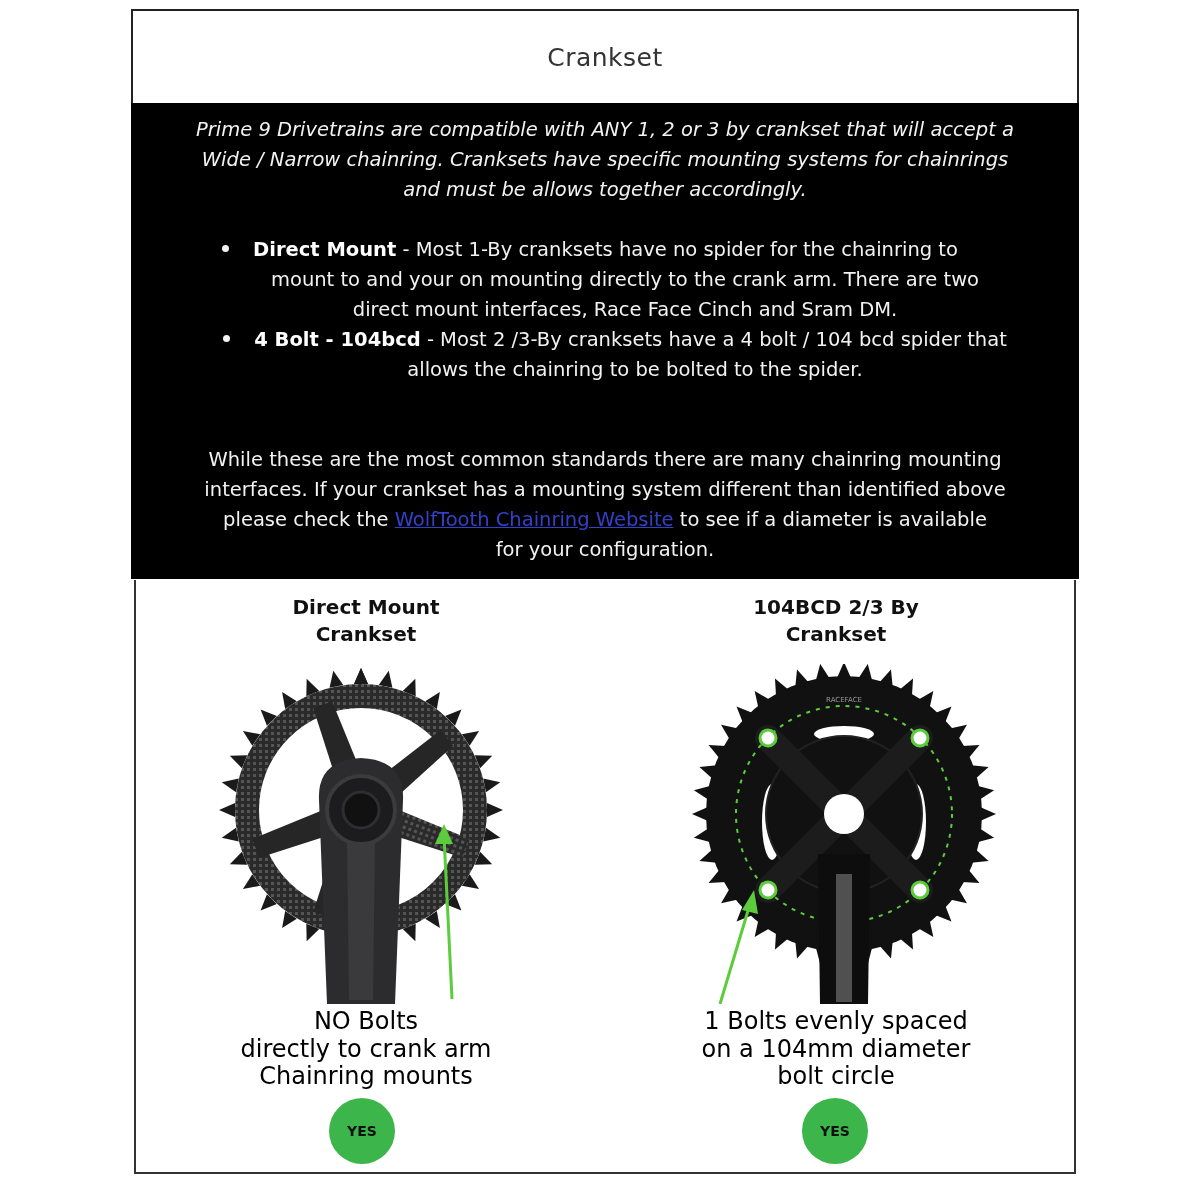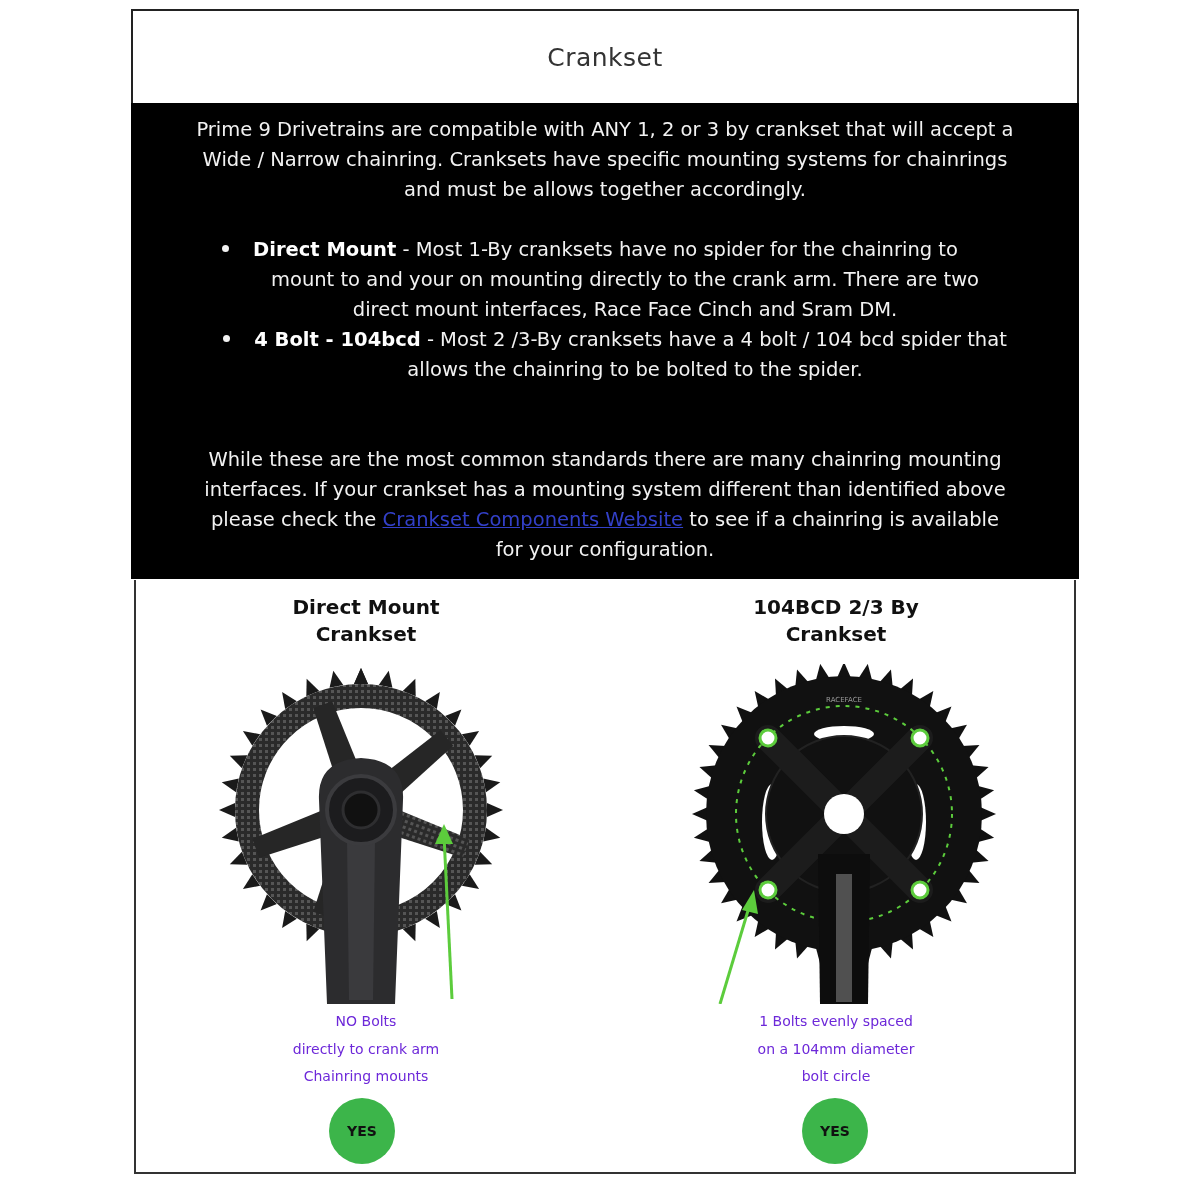--- a/index.html
+++ b/index.html
@@ -11,21 +11,21 @@
     display: flex; align-items: center; justify-content: center;
   }
   .header-title { font-size: 25px; color: #333; letter-spacing: 0.5px; }
 
   .black-box {
     position: absolute; left: 131px; top: 103px; width: 948px; height: 476px;
     background: #000; color: #f2f2f2; text-align: center;
     font-size: 19.5px; line-height: 30px;
   }
   .black-box p { margin: 0; }
-  .para1 { position: absolute; left: 10px; right: 10px; top: 12px; }
+  .para1 { position: absolute; left: 10px; right: 10px; top: 12px; font-style: italic; }
   .para2 { position: absolute; left: 10px; right: 10px; top: 132px; }
   .para3 { position: absolute; left: 10px; right: 10px; top: 342px; }
   .bullet-list { list-style: none; margin: 0; padding: 0; text-align: center; }
   .bullet-list li { position: relative; }
   .bullet { display: inline-block; width: 7px; height: 7px; border-radius: 50%; background: #f2f2f2; vertical-align: middle; margin-right: 24px; position: relative; top: -2px; }
   .bold { font-weight: bold; color: #fff; }
   .link { color: #3340c8; text-decoration: underline; }
 
   .bottom-box {
     position: absolute; left: 134px; top: 580px; width: 938px; height: 592px;
@@ -36,21 +36,21 @@
   .col-right { left: 470px; }
   .col-title {
     position: absolute; top: 14px; left: 0; right: 0; text-align: center;
     font-weight: bold; font-size: 20px; line-height: 27px; color: #111;
   }
   .crank-img { position: absolute; top: 84px; }
   .col-left .crank-img { left: 82px; }
   .col-right .crank-img { left: 80px; }
   .caption {
     position: absolute; top: 428px; left: 0; right: 0; text-align: center;
-    font-size: 14px; line-height: 27.5px; color: #6d28d9;
+    font-size: 24px; line-height: 27.5px; color: #000000;
   }
   .yes-badge {
     position: absolute; top: 518px; width: 66px; height: 66px; border-radius: 50%;
     background: #3cb54a; display: flex; align-items: center; justify-content: center;
     font-weight: bold; font-size: 14px; color: #111;
   }
   .col-left .yes-badge { left: 193px; }
   .col-right .yes-badge { left: 196px; }
 </style>
 </head>
@@ -75,21 +75,21 @@
       </li>
       <li>
         <p style="padding-left:20px;"><span class="bullet"></span><span class="bold">4 Bolt - 104bcd</span><span> - Most 2 /3-By cranksets have a 4 bolt / 104 bcd spider that</span></p>
         <p style="padding-left:60px;">allows the chainring to be bolted to the spider.</p>
       </li>
     </ul>
   </div>
   <div class="para3">
     <p>While these are the most common standards there are many chainring mounting</p>
     <p>interfaces. If your crankset has a mounting system different than identified above</p>
-    <p><span>please check the </span><a class="link">Crankset Components Website</a><span> to see if a chainring is available</span></p>
+    <p><span>please check the </span><a class="link">WolfTooth Chainring Website</a><span> to see if a diameter is available</span></p>
     <p>for your configuration.</p>
   </div>
 </div>
 
 <div class="bottom-box">
 
   <div class="col col-left">
     <div class="col-title">
       <div>Direct Mount</div>
       <div>Crankset</div>

